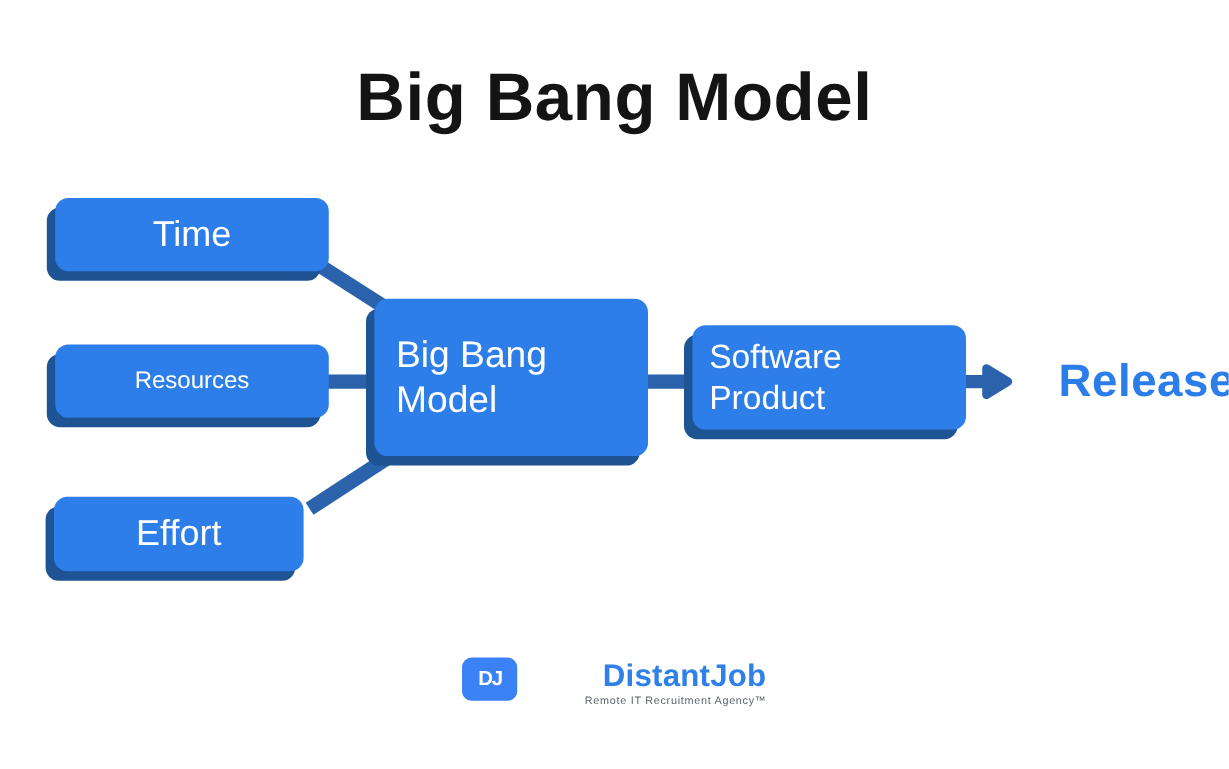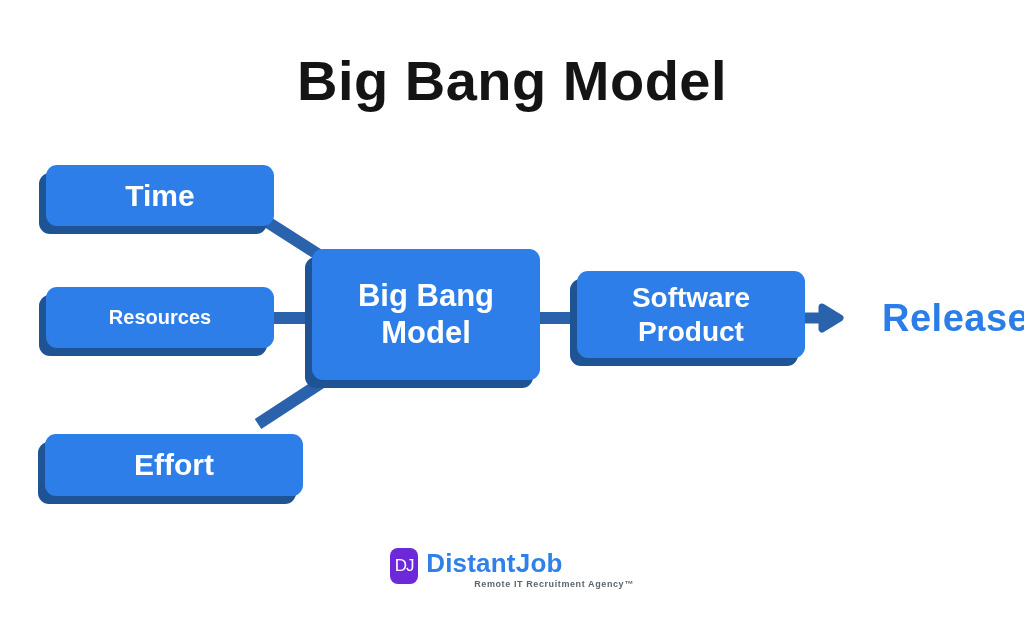--- a/index.html
+++ b/index.html
@@ -31,28 +31,28 @@
   }
   .node {
     position: absolute;
     z-index: 2;
     background: #2e7ee9;
     border-radius: 11px;
     box-shadow: -7px 8px 0 0 #1e5494;
     display: flex;
     align-items: center;
     justify-content: center;
-    text-align: center;
+    text-align: left;
     color: #ffffff;
-    font-weight: 700;
+    font-weight: 400;
     line-height: 1.18;
   }
   .node-time      { left: 46px;  top: 165px; width: 228px; height: 61px;  font-size: 30px; }
   .node-resources { left: 46px;  top: 287px; width: 228px; height: 61px;  font-size: 20px; }
-  .node-effort    { left: 45px;  top: 414px; width: 258px; height: 62px;  font-size: 30px; margin-top: 20px; }
+  .node-effort    { left: 45px;  top: 414px; width: 208px; height: 62px;  font-size: 30px; }
   .node-center    { left: 312px; top: 249px; width: 228px; height: 131px; font-size: 31px; padding: 0 18px; box-sizing: border-box; }
   .node-product   { left: 577px; top: 271px; width: 228px; height: 87px;  font-size: 28px; padding: 0 14px; box-sizing: border-box; }
   .release {
     position: absolute;
     z-index: 2;
     left: 843px;
     top: 297px;
     font-size: 38px;
     font-weight: 800;
     color: #2b7de9;
@@ -64,44 +64,44 @@
     z-index: 2;
     left: 0;
     top: 548px;
     width: 100%;
     display: flex;
     align-items: flex-start;
     justify-content: center;
     gap: 8px;
   }
   .logo-icon {
-    width: 28px;
+    width: 46px;
     height: 36px;
     border-radius: 8px;
-    background: #6d28d9;
+    background: #3b82f6;
     color: #ffffff;
     font-size: 17px;
-    font-weight: 400;
+    font-weight: 700;
     letter-spacing: -1px;
     display: flex;
     align-items: center;
     justify-content: center;
   }
-  .logo-textcol { display: flex; flex-direction: column; align-items: flex-start; padding-top: 2px; }
+  .logo-textcol { display: flex; flex-direction: column; align-items: flex-end; padding-top: 2px; }
   .logo-brand {
     font-size: 26px;
     font-weight: 800;
     color: #2f80e9;
     line-height: 1.0;
     letter-spacing: 0.2px;
   }
   .logo-tagline {
     margin-top: 3px;
     font-size: 9px;
-    font-weight: 700;
+    font-weight: 400;
     letter-spacing: 0.6px;
     color: #5a656e;
     margin-left: 48px;
   }
 </style>
 </head>
 <body>
 
 <div class="canvas">
 

